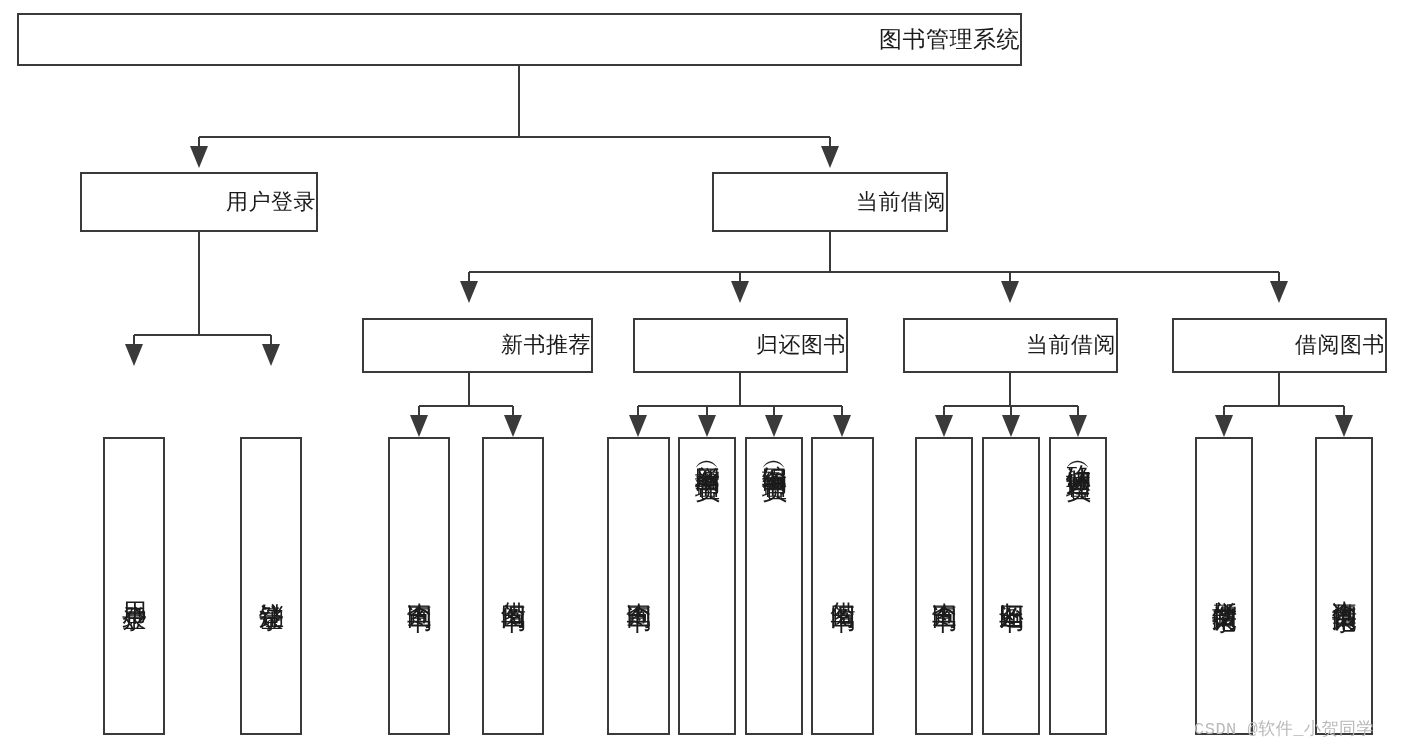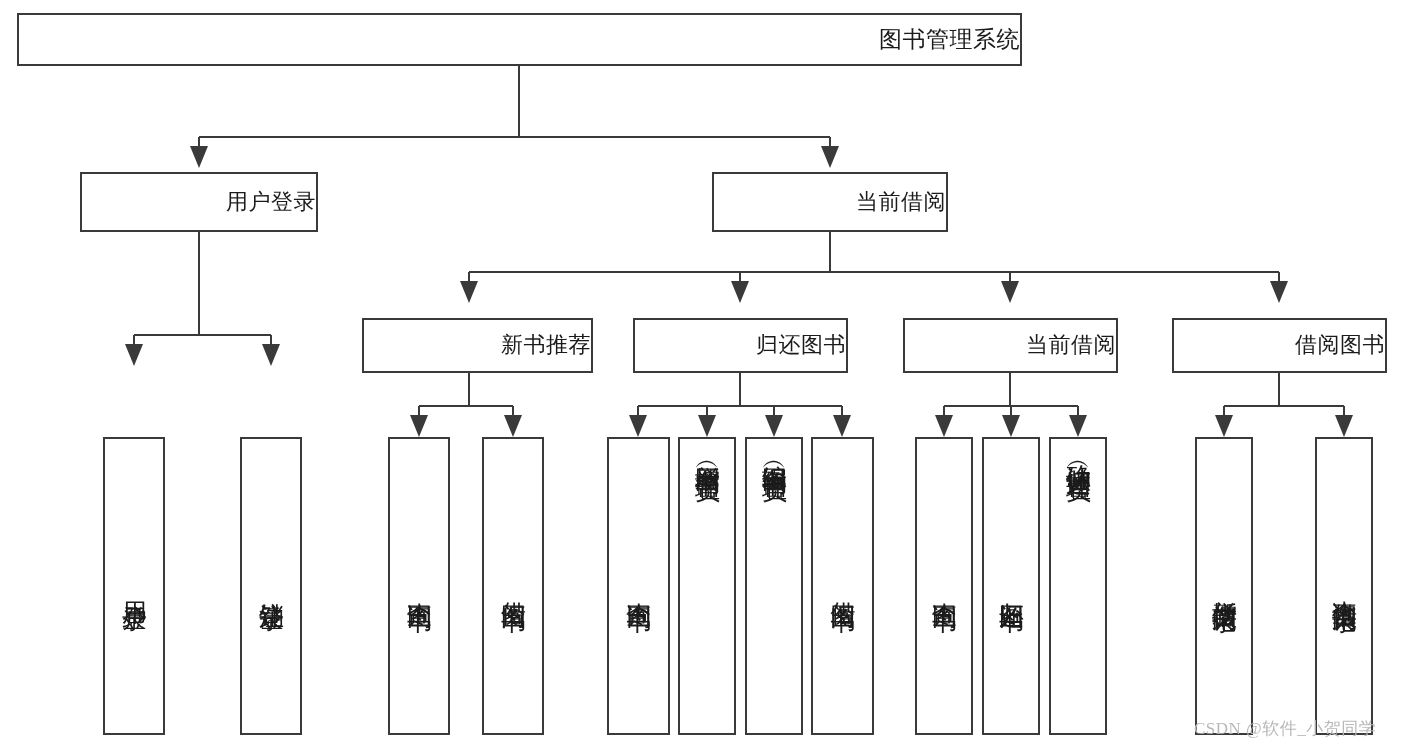--- a/index.html
+++ b/index.html
@@ -71,21 +71,21 @@
   }
   .node.vert.topset .node-label {
     margin-top: 6px;
   }
   .watermark {
     position: absolute;
     color: #b9b9b9;
     font-size: 17px;
     white-space: nowrap;
     letter-spacing: 0.5px;
-    font-family: Liberation Serif, serif;
+    font-family: Liberation Mono, monospace;
     text-align: right;
   }
 </style>
 </head>
 <body>
 
 <div id="diagram-root">
 
   <svg id="connector-layer" viewBox="0 0 1405 747" width="1405" height="747" aria-hidden="true">
       <line x1="519" y1="66" x2="519" y2="137" stroke="#3a3a3a" stroke-width="2.5" shape-rendering="crispEdges"></line>

